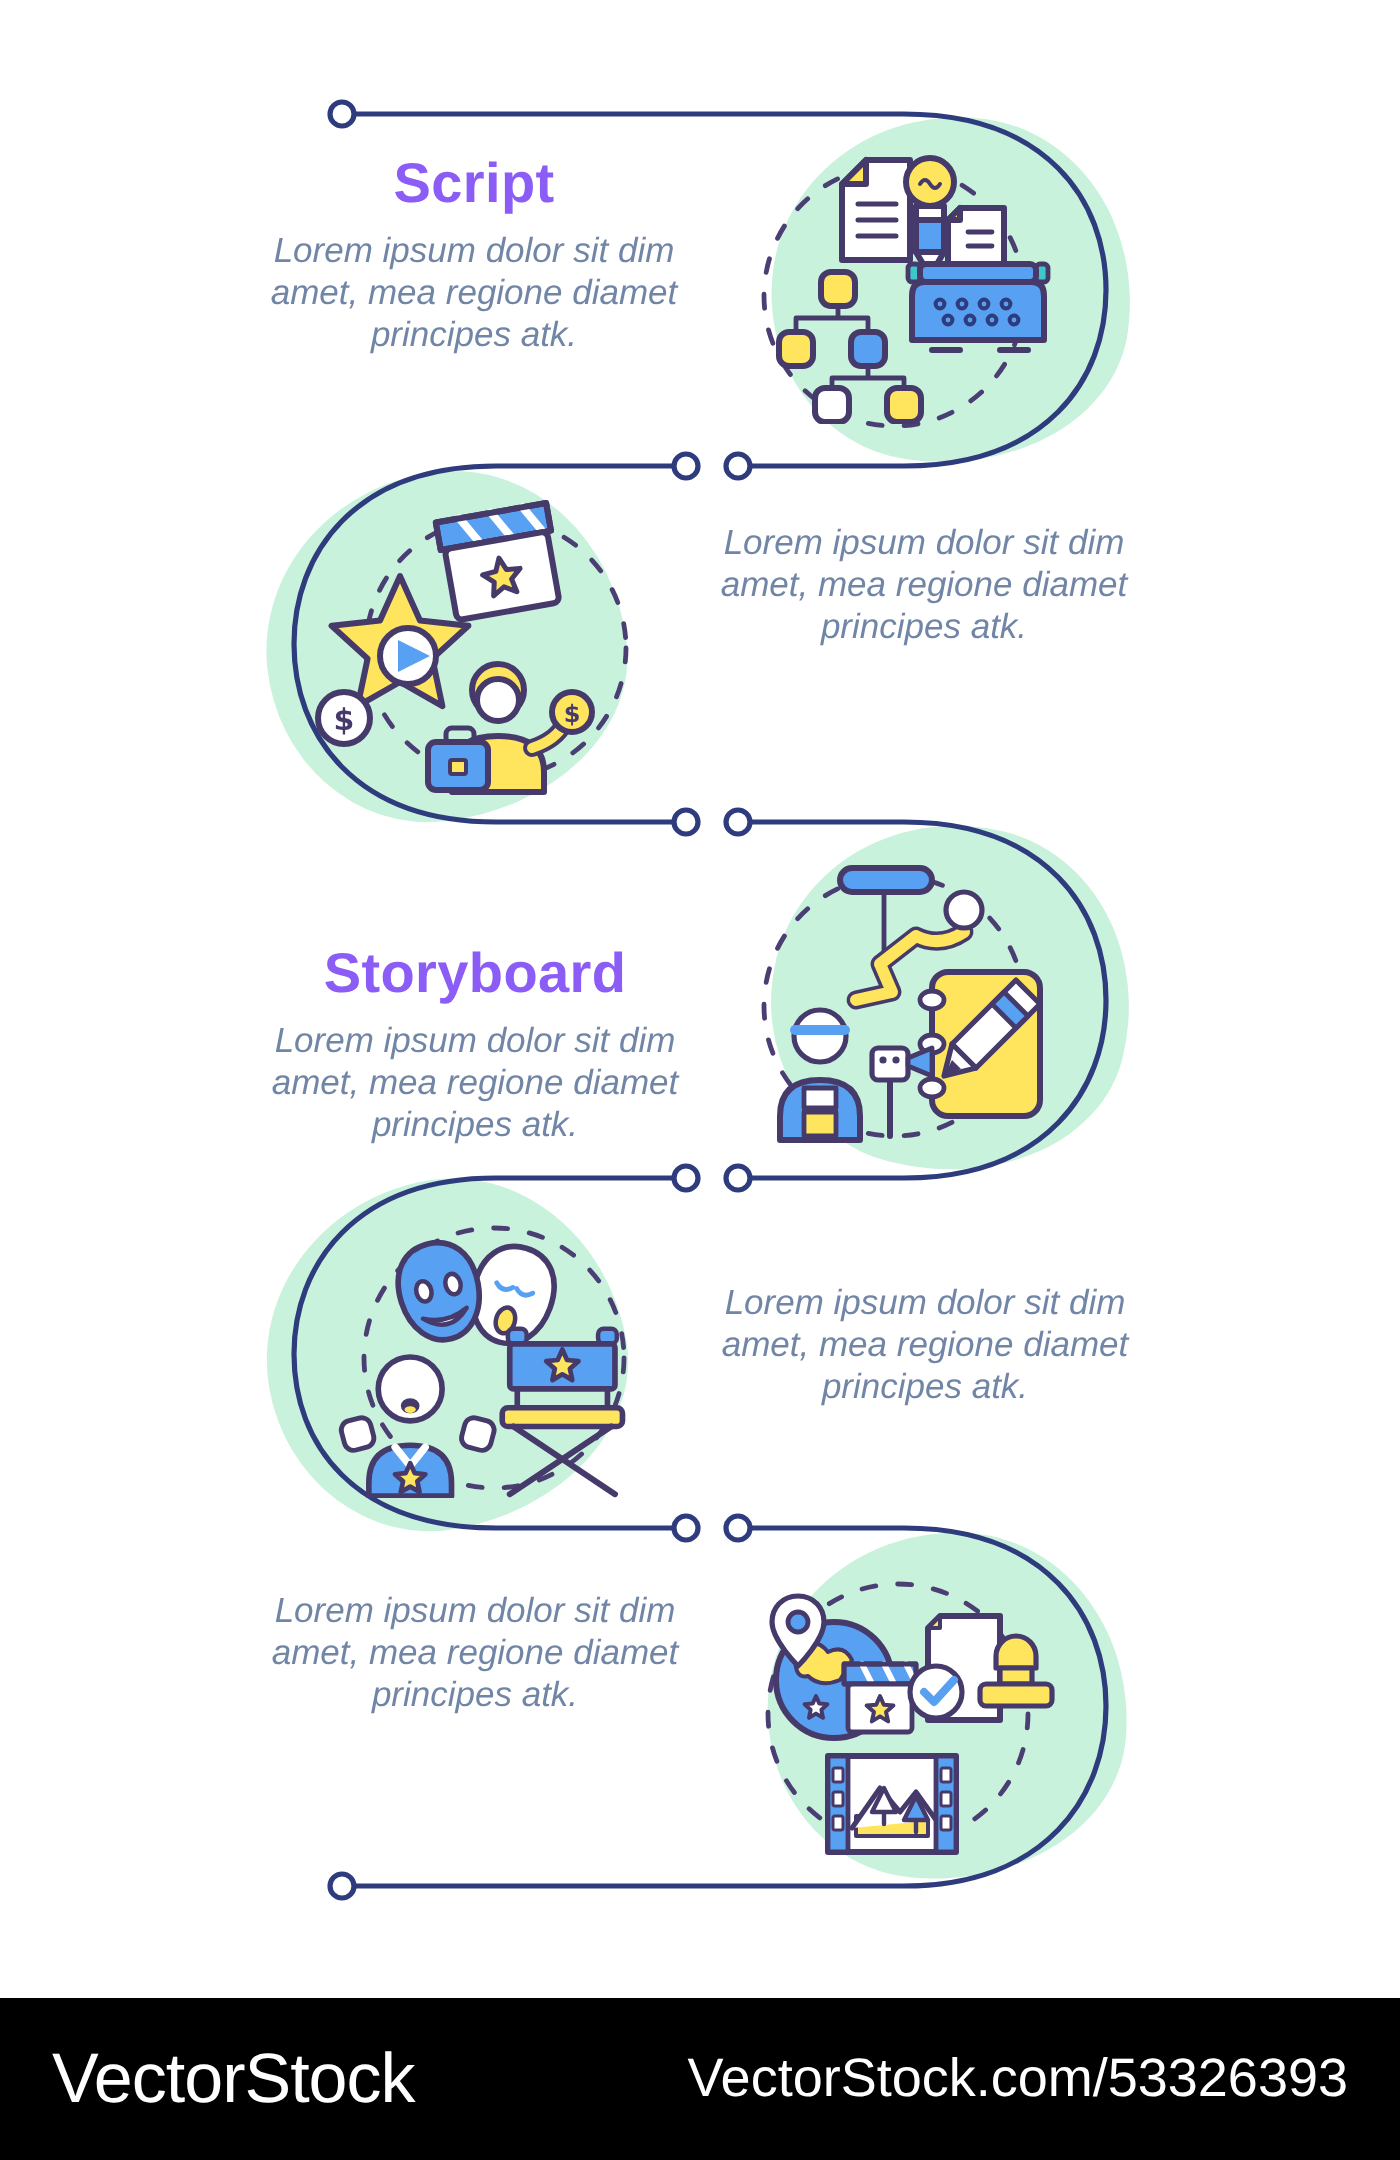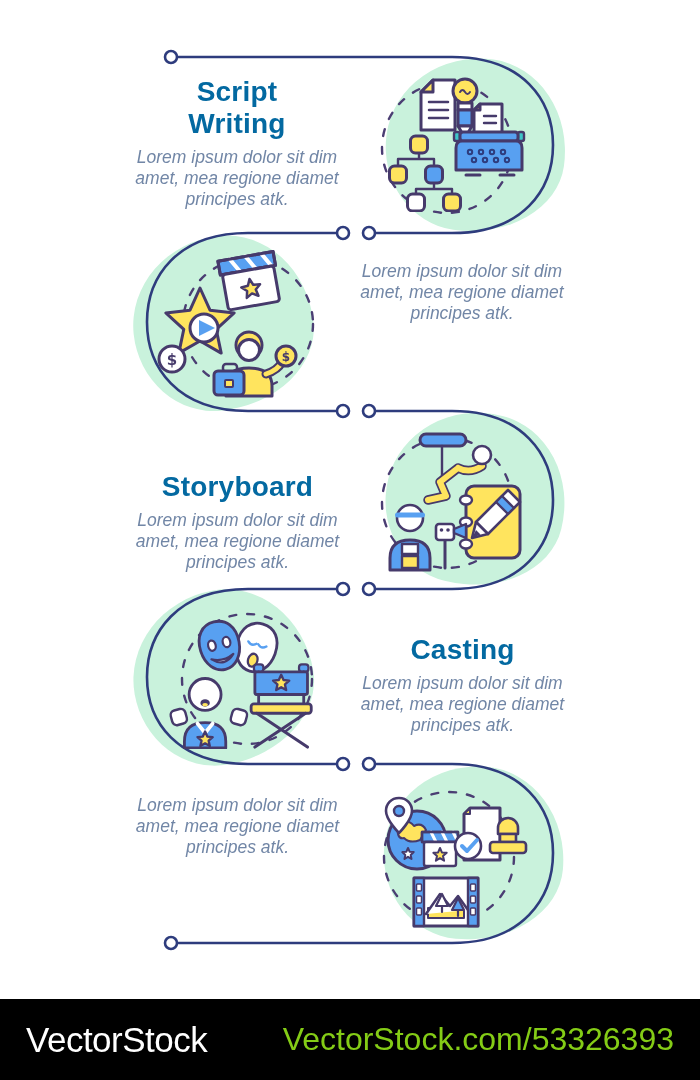--- a/index.html
+++ b/index.html
@@ -3,28 +3,28 @@
 <meta charset="utf-8">
 <style>
   html,body{margin:0;padding:0;}
   .canvas{position:relative;width:700px;height:1080px;background:#ffffff;overflow:hidden;
           font-family:"Liberation Sans",sans-serif;}
   .blob{position:absolute;width:180px;height:174px;background:#c9f2dc;z-index:1;
         border-radius:53% 47% 56% 44% / 51% 55% 45% 49%;}
   #connector{position:absolute;left:0;top:0;z-index:2;}
   .ic{position:absolute;z-index:3;}
   .tblock{position:absolute;text-align:center;z-index:3;}
-  .title{font-weight:bold;color:#0369a1;font-size:28px;line-height:32px;letter-spacing:.2px;}
+  .title{font-weight:bold;color:#8b5cf6;font-size:28px;line-height:32px;letter-spacing:.2px;}
   .title span{display:block;}
   .body{color:#7186a6;font-size:17.5px;line-height:21px;margin-top:7px;font-style:italic;}
   .footer{position:absolute;left:0;top:999px;width:700px;height:81px;background:#000000;
           display:flex;align-items:center;justify-content:space-between;
           padding:0 26px;box-sizing:border-box;z-index:4;}
   .logo{color:#ffffff;font-size:35px;font-weight:500;letter-spacing:-.5px;}
-  .url{color:#84cc16;font-size:32px;font-weight:400;}
+  .url{color:#ffffff;font-size:27px;font-weight:400;}
 </style>
 </head>
 <body>
 
 <div class="canvas">
 
   <div class="blob" style="left:386px;top:58px;transform:rotate(8deg);"></div>
   <div class="blob" style="left:133px;top:236px;transform:rotate(-6deg);"></div>
   <div class="blob" style="left:386px;top:412px;transform:rotate(14deg);"></div>
   <div class="blob" style="left:133px;top:590px;transform:rotate(-10deg);"></div>
@@ -55,21 +55,20 @@
         <circle cx="248" cy="324" r="65"></circle>
         <circle cx="447" cy="503" r="65"></circle>
       <circle cx="247" cy="679" r="65"></circle>
         <circle cx="449" cy="857" r="65"></circle>
     </g>
   </svg>
 
   <div class="tblock" style="left:112px;top:76px;width:250px;">
     <div class="title">
       <span>Script</span>
-      <span>Writing</span>
     </div>
     <div class="body">
       <div>Lorem ipsum dolor sit dim</div>
       <div>amet, mea regione diamet</div>
       <div>principes atk.</div>
     </div>
   </div>
   <svg class="ic" style="left:386px;top:62px;" width="152" height="150" viewBox="0 0 152 150">
     <g stroke="#463a6b" stroke-width="3" stroke-linecap="round" stroke-linejoin="round">
       <g>
@@ -198,23 +197,20 @@
         <path d="M57 108 V136" fill="none"></path>
         <rect x="48" y="92" width="18" height="16" rx="3" fill="#ffffff" stroke-width="2.6"></rect>
         <path d="M66 97 l12 -5 v14 l-12 -5 z" fill="#58a0f1" stroke-width="2.4"></path>
         <circle cx="53.5" cy="98" r="1.8" fill="#463a6b" stroke="none"></circle>
         <circle cx="60" cy="98" r="1.8" fill="#463a6b" stroke="none"></circle>
       </g>
     </g>
   </svg>
 
   <div class="tblock" style="left:345px;top:634px;width:235px;">
-    <div class="title">
-      <span>Casting</span>
-    </div>
     <div class="body">
       <div>Lorem ipsum dolor sit dim</div>
       <div>amet, mea regione diamet</div>
       <div>principes atk.</div>
     </div>
   </div>
   <svg class="ic" style="left:160px;top:608px;" width="155" height="141" viewBox="0 0 165 150">
     <g stroke="#463a6b" stroke-width="3" stroke-linecap="round" stroke-linejoin="round">
       <g>
         <g transform="rotate(16 102 44)">

